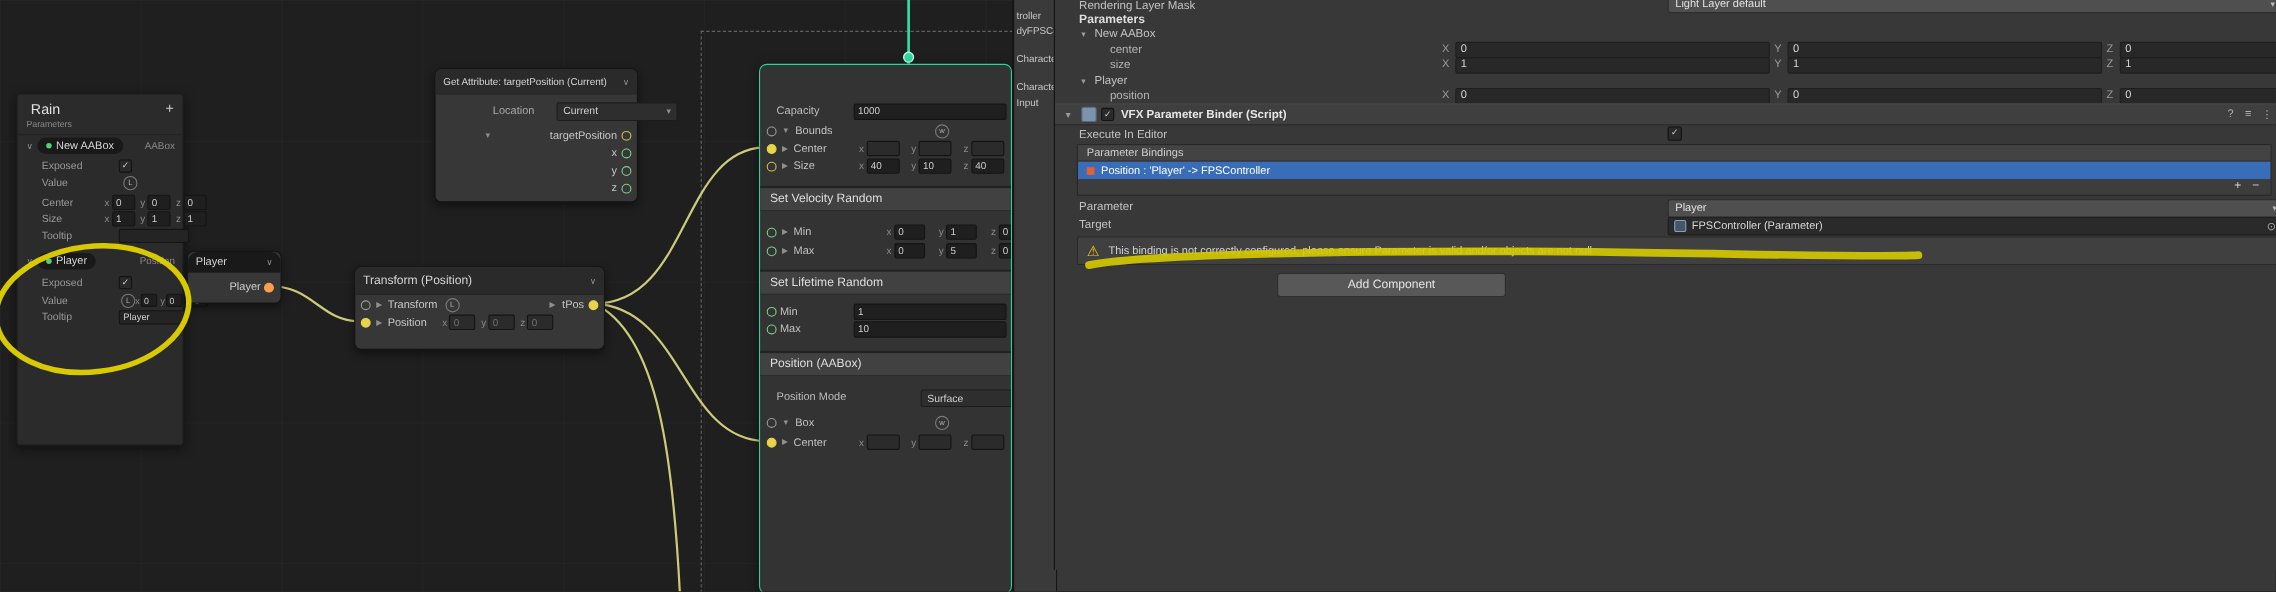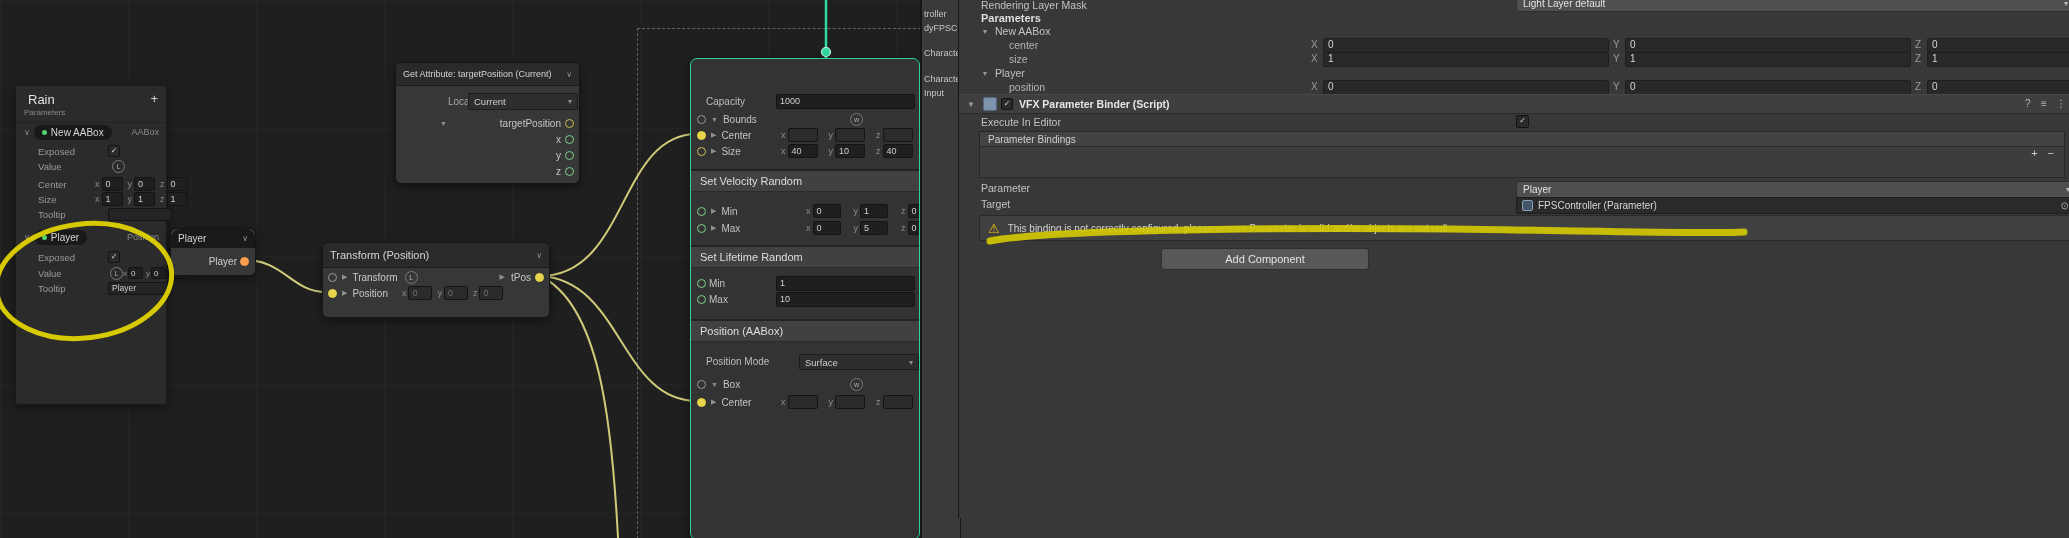--- a/index.html
+++ b/index.html
@@ -55,21 +55,21 @@
   .bb-lbl{position:absolute;left:22px;font-size:9.5px;color:#9a9a9a;}
   .bb-type{position:absolute;right:7px;font-size:9px;color:#8a8a8a;}
   .chk{display:inline-block;width:10px;height:10px;background:#2a2a2a;border:1px solid #131313;border-radius:2px;
        color:#d8d8d8;font-size:8px;line-height:9px;text-align:center;}
   .chk i{font-style:normal;}
   .bb-fld{position:absolute;left:92px;width:56px;height:11px;background:#242424;border:1px solid #141414;
           border-radius:2px;font-size:8.5px;color:#cfcfcf;padding:0 3px;line-height:10px;}
 
   
   .dd{position:absolute;display:flex;align-items:center;justify-content:space-between;background:#2e2e2e;
-      border:1px solid #1c1c1c;border-radius:2px;height:15px;padding:0 5px;font-size:9.5px;color:#d0d0d0;}
+      border:1px solid #1c1c1c;border-radius:2px;height:15px;padding:0 5px;font-size:9.5px;color:#d0d0d0;margin-left:38px;}
   .orow{position:absolute;right:5px;display:flex;align-items:center;gap:4px;height:16px;color:#c6c6c6;}
 
   
   .ctx{position:absolute;left:690px;top:58px;width:228px;height:480px;background:#333;
        border:1px solid #2ad2a0;border-radius:7px;box-shadow:0 3px 10px rgba(0,0,0,.5);color:#c2c2c2;font-size:10px;overflow:hidden;}
   .ctx-title{height:30px;display:flex;align-items:center;justify-content:center;background:#3a3a3a;
              border-bottom:1px solid #222;font-size:14.5px;color:#e4e4e4;border-radius:7px 7px 0 0;}
   .crow{position:absolute;left:0;width:100%;height:16px;display:flex;align-items:center;padding:0 6px;gap:3px;}
   .bhead{position:absolute;left:0;width:100%;height:20px;background:#414141;border-top:2px solid #232323;
          border-bottom:1px solid #2a2a2a;display:flex;align-items:center;padding:0 9px;font-size:11px;color:#dedede;}
@@ -500,20 +500,24 @@
       <span class="hicon" style="left:1097px">⋮</span>
     </div>
 
     <div class="ilabel" style="left:22px;top:116px">Execute In Editor</div>
     <span class="chk" style="position:absolute;left:557px;top:115px;width:11px;height:11px;line-height:10px"><i>✓</i></span>
 
     <div class="bindbox" style="top:131px">
       <div class="bindhdr">
         <span>Parameter Bindings</span>
       </div>
+      <div class="bindrow">
+        <span class="bindicon"></span>
+        <span>Position : 'Player' -&gt; FPSController</span>
+      </div>
       <div class="bindfoot">
         <span class="miniB">+</span>
         <span class="miniB">−</span>
       </div>
     </div>
 
     <div class="ilabel" style="left:22px;top:182px">Parameter</div>
     <div class="popup" style="left:557px;top:181px;width:547px">
       <span>Player</span>
       <span class="pcaret">▾</span>

